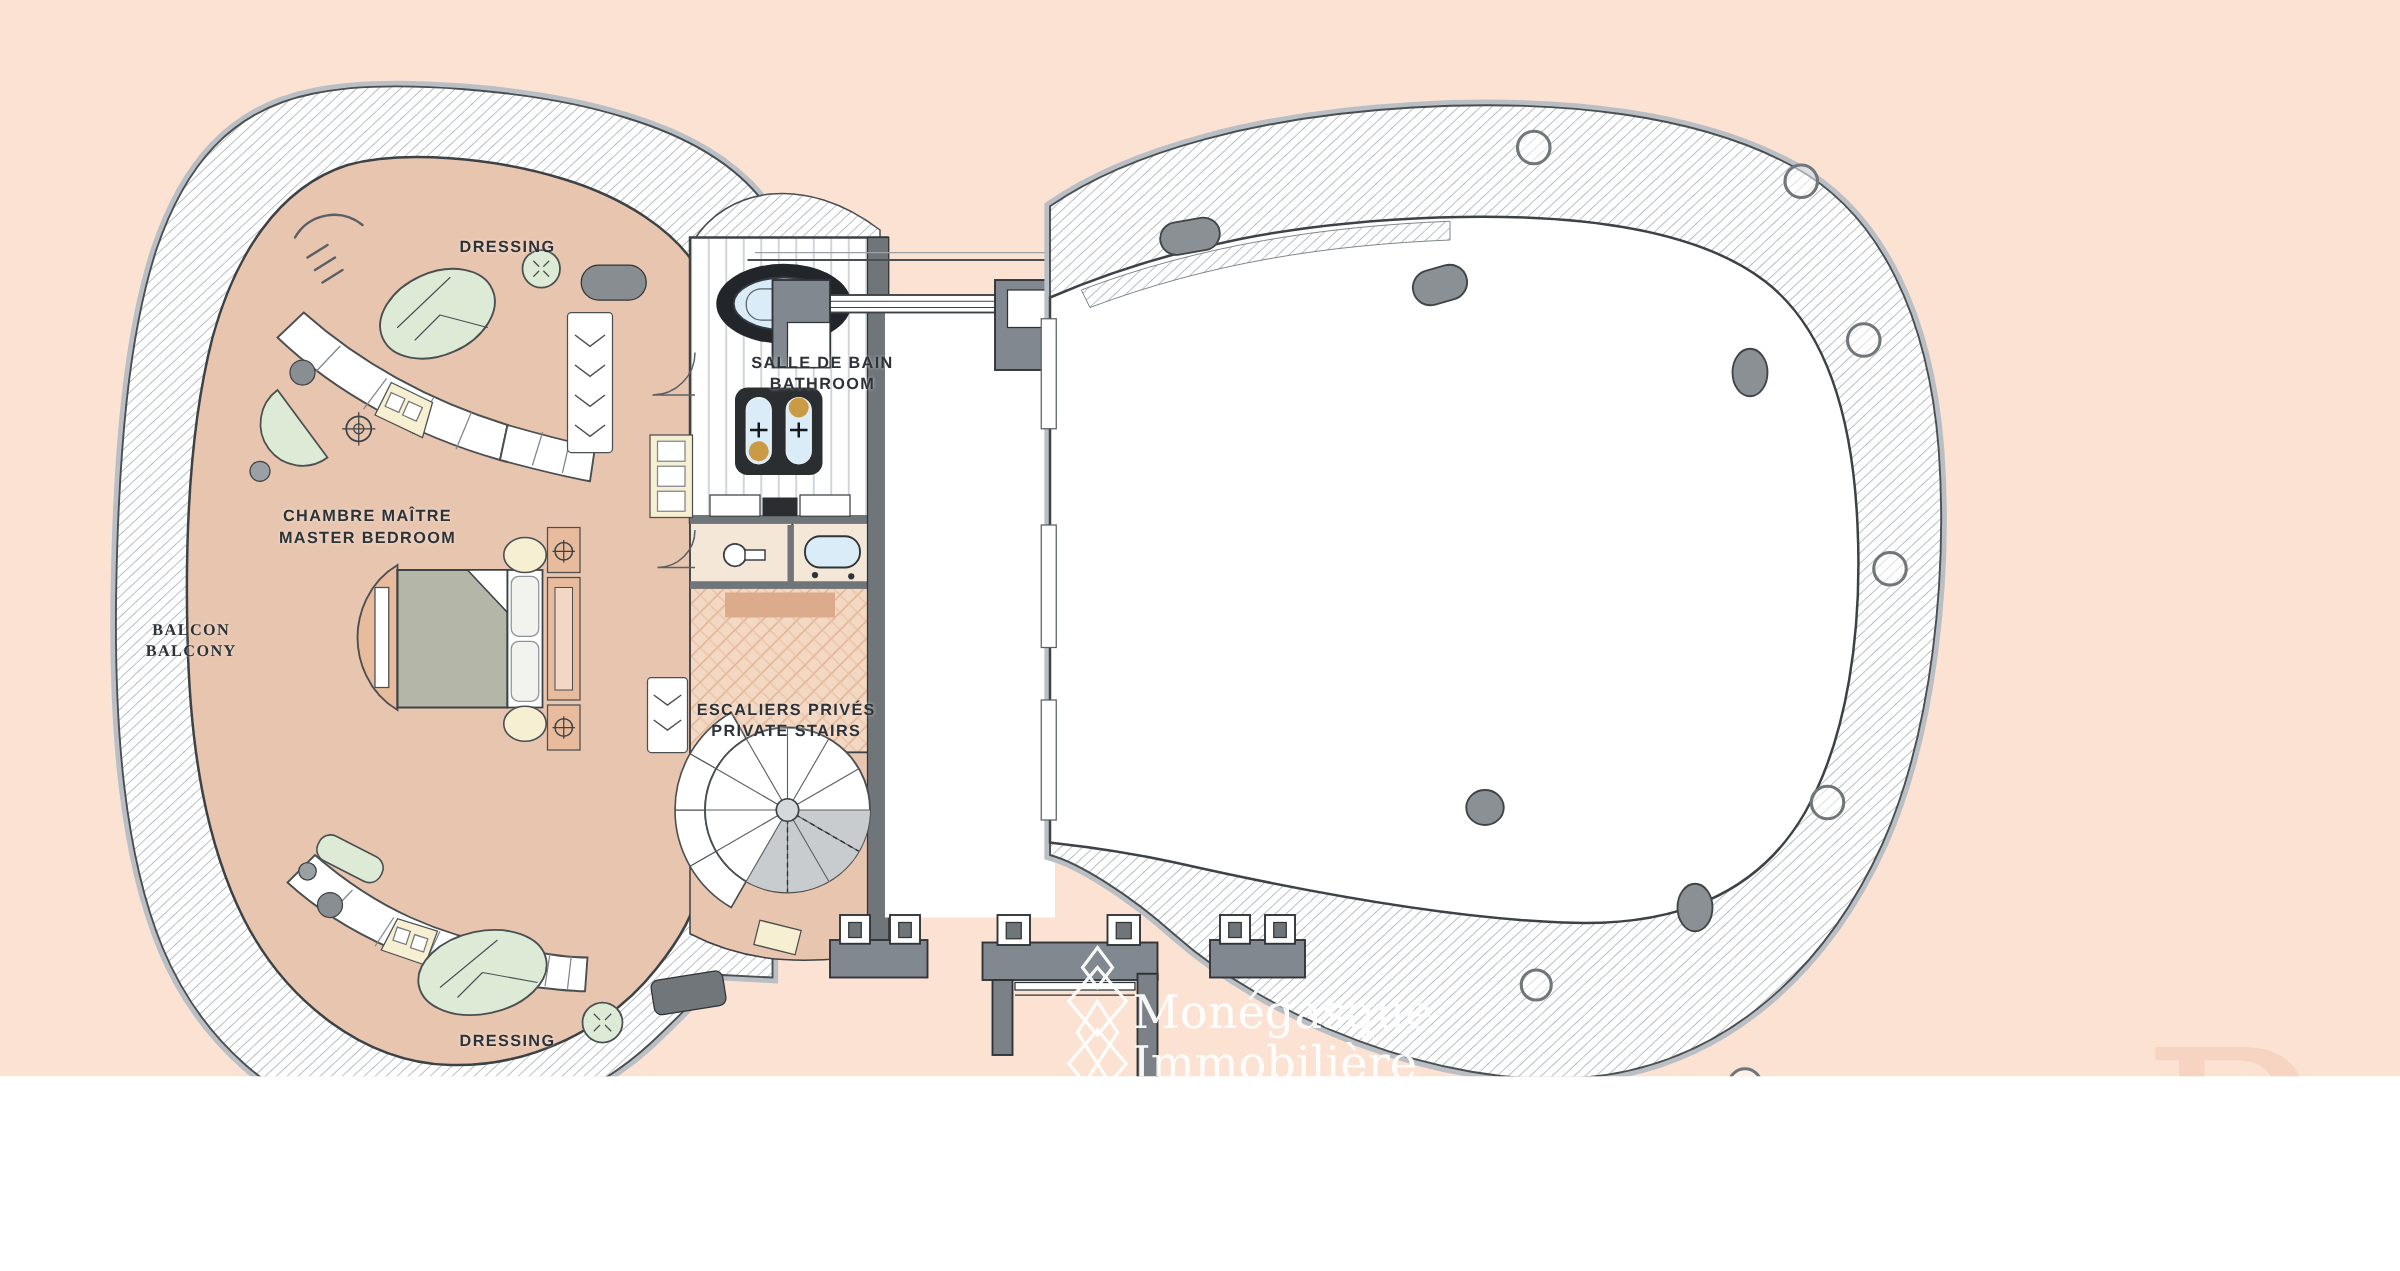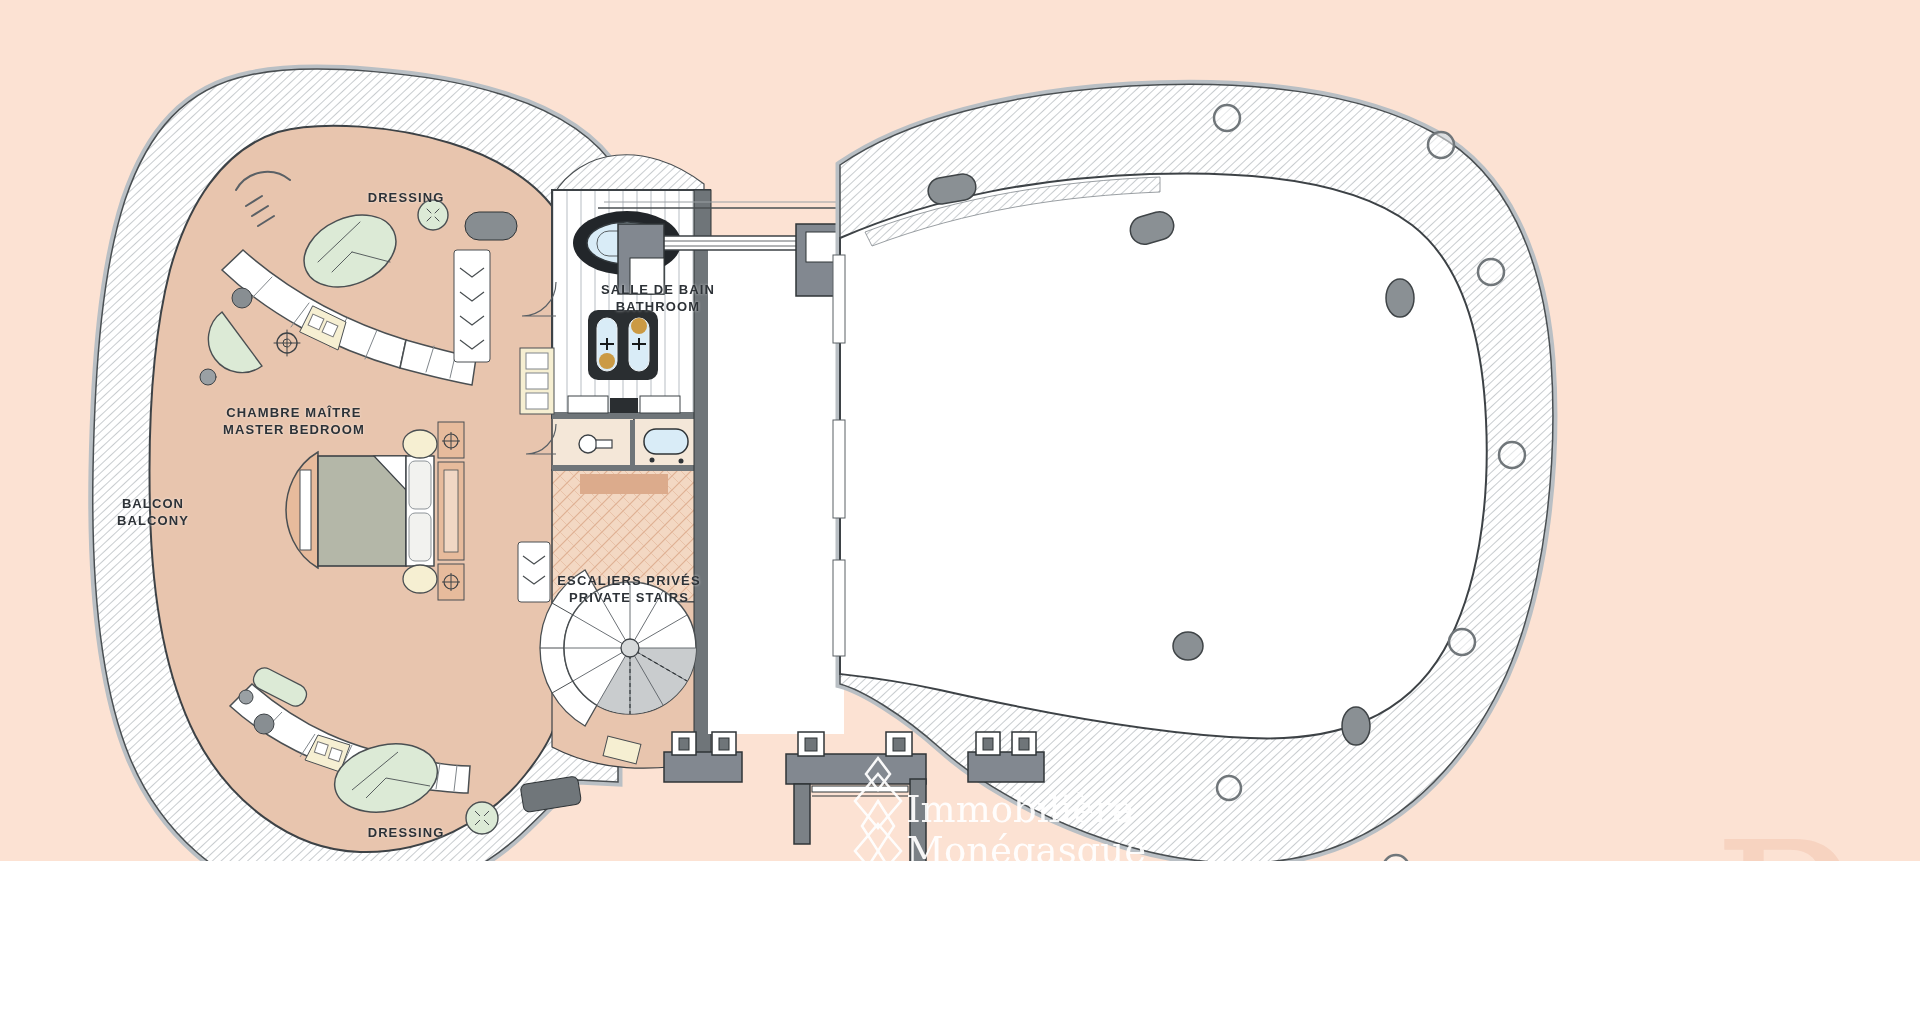--- a/index.html
+++ b/index.html
@@ -348,37 +348,37 @@
   <div class="room-label" style="left:622px;top:298px;margin-left:36px;">
     <div>SALLE DE BAIN</div>
     <div>BATHROOM</div>
   </div>
 
   <div class="room-label" style="left:294px;top:421px;">
     <div>CHAMBRE MAÎTRE</div>
     <div>MASTER BEDROOM</div>
   </div>
 
-  <div class="room-label" style="left:153px;top:512px;">
+  <div class="room-label" style="left:153px;top:512px;font-family:Liberation Serif, serif;">
     <div>BALCON</div>
     <div>BALCONY</div>
   </div>
 
-  <div class="room-label" style="left:629px;top:589px;">
+  <div class="room-label" style="left:629px;top:576px;">
     <div>ESCALIERS PRIVÉS</div>
     <div>PRIVATE STAIRS</div>
   </div>
 
   <div class="room-label" style="left:406px;top:832px;">
     <span>DRESSING</span>
   </div>
 
   <div class="watermark">
+    <div>Monégasque</div>
     <div>Immobilière</div>
-    <div>Monégasque</div>
   </div>
 
   <div class="brand">
     <div class="brand-monogram">P</div>
     <div class="brand-name">PETRINI</div>
     <div class="brand-tagline">EXCLUSIVE REAL ESTATE MONACO</div>
   </div>
 
 </div>
 

